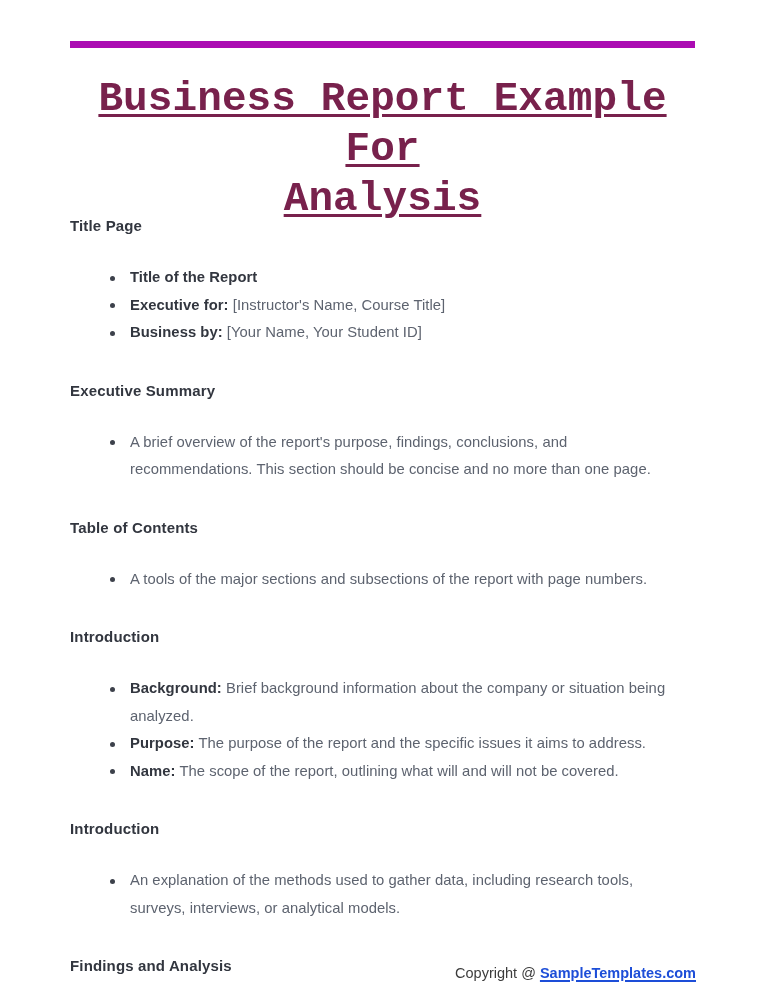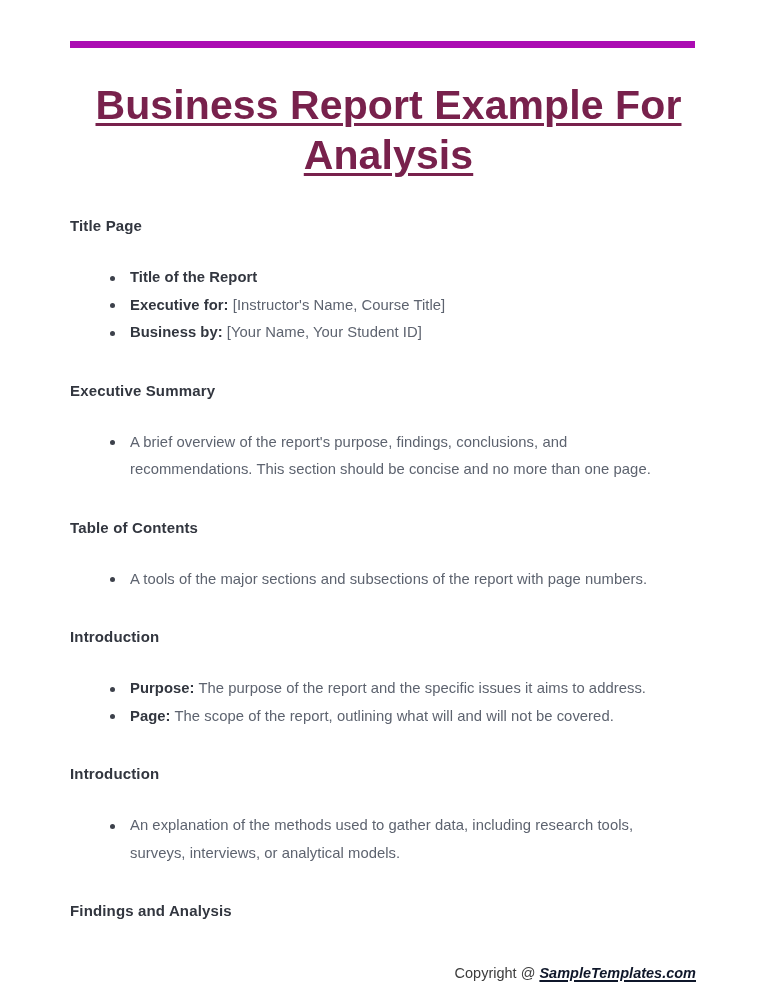--- a/index.html
+++ b/index.html
@@ -33,22 +33,22 @@
     height: 7px;
     background: #ab0cb2;
   }
 
   
   .doc-title {
     position: absolute;
     left: 70px;
     top: 74px;
     width: 625px;
-    margin: 6px;
-    font-family: Liberation Sans, sans-serif;
+    margin: 0;
+    font-family: Liberation Mono, monospace;
     font-size: 41px;
     line-height: 50px;
     font-weight: 700;
     color: #78214c;
     text-align: center;
     letter-spacing: 0.1px;
   }
   .doc-title .u {
     text-decoration: underline;
     text-decoration-thickness: 3px;
@@ -107,26 +107,25 @@
   .footer {
     position: absolute;
     right: 68px;
     bottom: 14px;
     font-size: 14.5px;
     line-height: 20px;
     color: #3c3c3c;
     white-space: nowrap;
   }
   .footer .brand-link {
-    color: #0f172a;
+    color: #1d4ed8;
     font-weight: 700;
     text-decoration: underline;
     text-decoration-thickness: 1.5px;
     text-underline-offset: 2px;
-    font-style: italic;
   }
 </style>
 </head>
 <body>
 
 <div class="page">
 
   <div class="accent-bar"></div>
 
   <h1 class="doc-title"><span class="u">Business Report Example For</span><br><span class="u">Analysis</span></h1>
@@ -148,22 +147,23 @@
       <div class="gap-list-to-heading"></div>
       <div class="section-heading">Table of Contents</div>
       <div class="gap-heading-to-list"></div>
       <ul class="bullets">
         <li><span>A tools of the major sections and subsections of the report with page numbers.</span></li>
       </ul>
       <div class="gap-list-to-heading"></div>
       <div class="section-heading">Introduction</div>
       <div class="gap-heading-to-list"></div>
       <ul class="bullets">
+        <li><span class="strong">Background:</span><span> Brief background information about the company or situation being analyzed.</span></li>
         <li><span class="strong">Purpose:</span><span> The purpose of the report and the specific issues it aims to address.</span></li>
-        <li><span class="strong">Page:</span><span> The scope of the report, outlining what will and will not be covered.</span></li>
+        <li><span class="strong">Name:</span><span> The scope of the report, outlining what will and will not be covered.</span></li>
       </ul>
       <div class="gap-list-to-heading"></div>
       <div class="section-heading">Introduction</div>
       <div class="gap-heading-to-list"></div>
       <ul class="bullets">
         <li><span>An explanation of the methods used to gather data, including research tools, surveys, interviews, or analytical models.</span></li>
       </ul>
       <div class="gap-list-to-heading"></div>
       <div class="section-heading">Findings and Analysis</div>
     </div>

